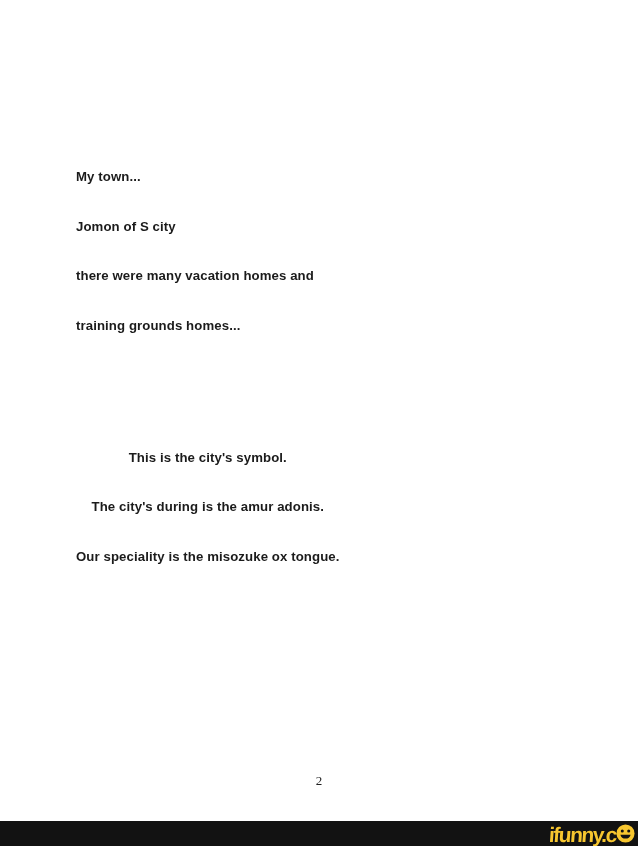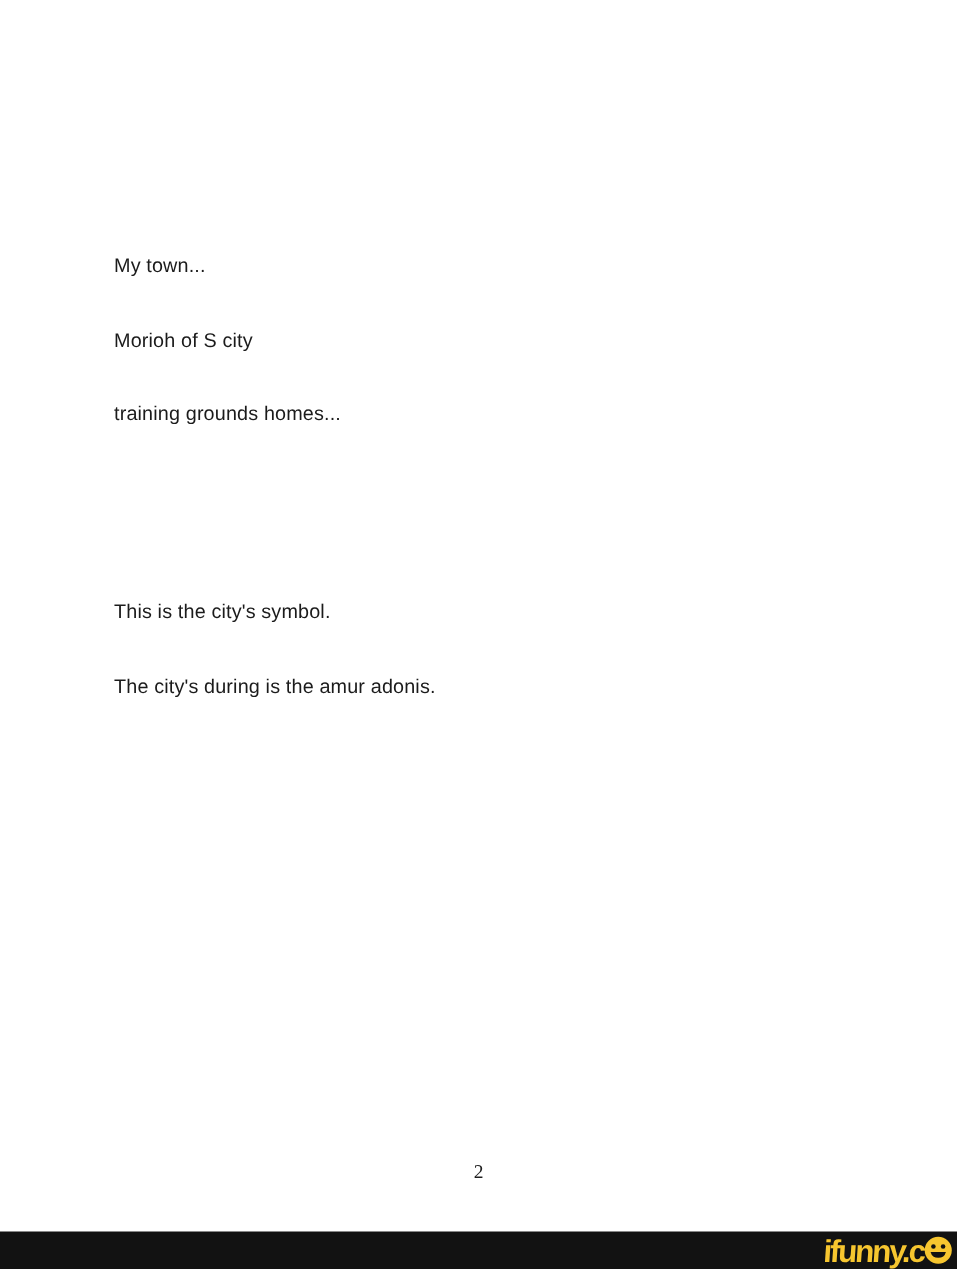--- a/index.html
+++ b/index.html
@@ -19,22 +19,22 @@
   .script-block {
     position: absolute;
     left: 76px;
     top: 103px;
     color: #1b1b1b;
     font-size: 13.2px;
     line-height: 16.5px;
     letter-spacing: 0.1px;
     white-space: pre;
   }
-  .script-paragraph { margin: 0; }
-  .script-paragraph + .script-paragraph { margin-top: 16.5px; }
+  .script-paragraph { margin: 0; font-weight: bold; }
+  .script-paragraph + .script-paragraph { margin-top: 16.5px; text-align: center; }
   .script-line { height: 16.5px; }
 
   
   .page-number {
     position: absolute;
     left: 0;
     top: 773px;
     width: 638px;
     text-align: center;
     font-family: "Liberation Serif", serif;
@@ -75,26 +75,28 @@
     margin-left: 0px;
     margin-top: -2px;
   }
 </style>
 </head>
 <body>
 
 <div class="script-block">
   <div class="script-paragraph">
     <div class="script-line">My town...</div>
-    <div class="script-line">Morioh of S city</div>
+    <div class="script-line">Jomon of S city</div>
+    <div class="script-line">there were many vacation homes and</div>
     <div class="script-line">training grounds homes...</div>
   </div>
   <div class="script-paragraph">
     <div class="script-line">This is the city's symbol.</div>
     <div class="script-line">The city's during is the amur adonis.</div>
+    <div class="script-line">Our speciality is the misozuke ox tongue.</div>
   </div>
 </div>
 
 <div class="page-number">2</div>
 
 <div class="watermark-bar">
   <div class="watermark-logo">
     <span class="watermark-text">ifunny.c</span>
     <svg class="smiley-icon" viewBox="0 0 20 20" aria-hidden="true">
       <circle cx="10" cy="10" r="9.5" fill="#f7c62f"></circle>

